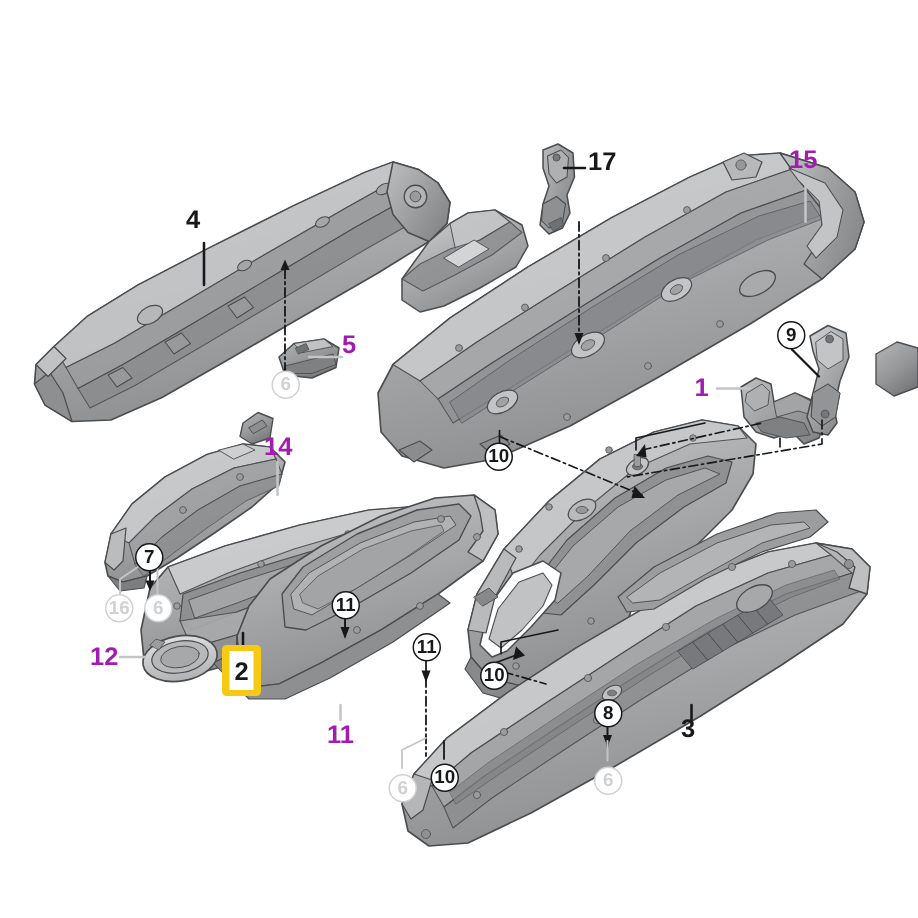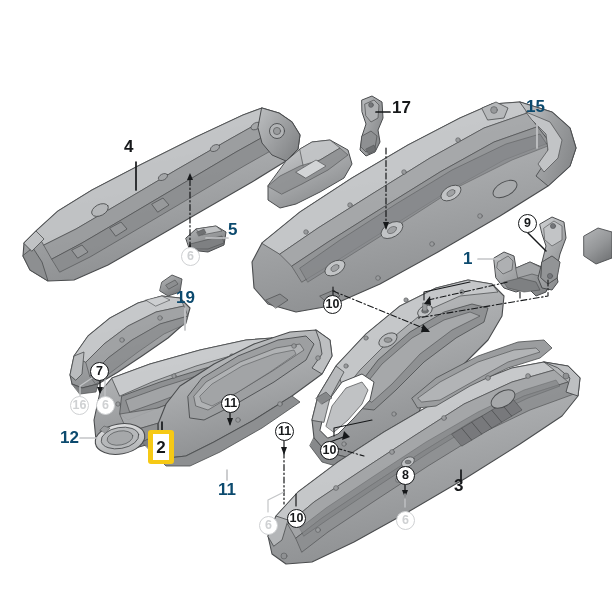--- a/index.html
+++ b/index.html
@@ -18,21 +18,21 @@
   #art{position:absolute;left:0;top:0;width:612px;height:612px;}
   .lbl{
     position:absolute;
     font-family:"Liberation Sans", sans-serif;
     font-weight:bold;
     line-height:1;
     white-space:nowrap;
     user-select:none;
   }
   .lbl.dark{color:#16181a;}
-  .lbl.light{color:#0c4a6e;}
+  .lbl.light{color:#a21caf;}
   .lbl.big{font-size:17px;}
   .lbl.circ{
     width:19px;height:19px;border-radius:50%;
     display:flex;align-items:center;justify-content:center;
     font-size:12.5px;
     box-sizing:border-box;
     background:#ffffff;
   }
   .lbl.circ.dark{border:1.6px solid #16181a;color:#16181a;}
   .lbl.circ.light{border:1.5px solid #cfd1d3;color:#cfd1d3;}
@@ -508,21 +508,21 @@
   <div class="lbl big dark" style="left:124px; top:138px;">4</div>
   <div class="lbl big light" style="left:228px; top:221px;">5</div>
   <div class="lbl circ light" style="left:181px; top:247px;">6</div>
 
   <div class="lbl big dark" style="left:392px; top:99px;">17</div>
   <div class="lbl big light" style="left:526px; top:98px;">15</div>
   <div class="lbl circ dark" style="left:518px; top:214px;">9</div>
   <div class="lbl big light" style="left:463px; top:250px;">1</div>
 
   <div class="lbl circ dark" style="left:323px; top:295px;">10</div>
-  <div class="lbl big light" style="left:176px; top:289px;">19</div>
+  <div class="lbl big light" style="left:176px; top:289px;">14</div>
 
   <div class="lbl circ dark" style="left:90px;  top:362px;">7</div>
   <div class="lbl circ light" style="left:70px;  top:396px;">16</div>
   <div class="lbl circ light" style="left:96px;  top:396px;">6</div>
 
   <div class="lbl circ dark" style="left:221px; top:394px;">11</div>
   <div class="lbl big light" style="left:60px;  top:429px;">12</div>
 
   <div class="hl-box" style="left:148px; top:430px; width:26px; height:34px;"></div>
   <div class="hl-num" style="left:153px; top:434px; width:16px; height:26px;">2</div>

